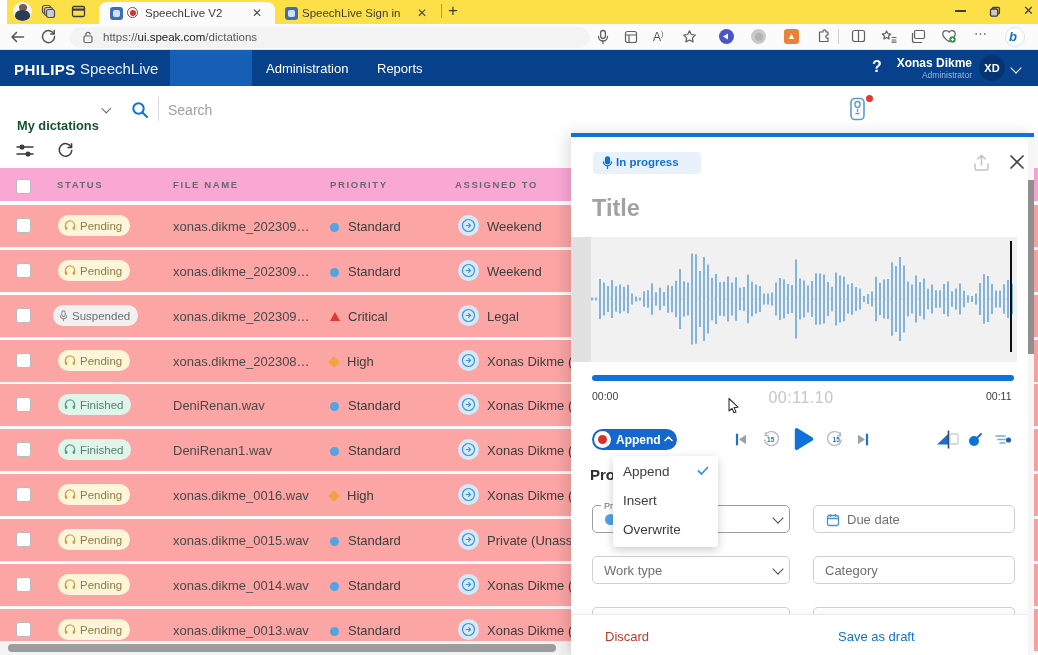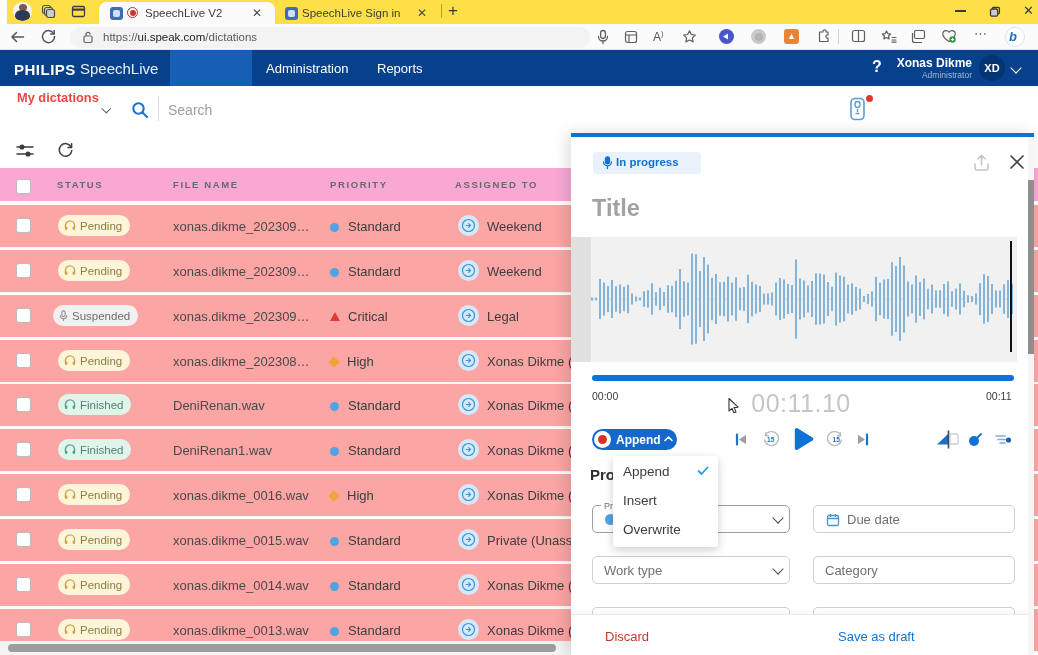--- a/index.html
+++ b/index.html
@@ -170,21 +170,21 @@
   <div class="abs" style="left:266px;top:11px;font-size:13px;">Administration</div>
   <div class="abs" style="left:377px;top:11px;font-size:13px;">Reports</div>
   <div class="abs" style="left:872px;top:8px;font-size:16px;font-weight:bold;">?</div>
   <div class="abs" style="left:880px;top:6px;width:92px;text-align:right;font-size:12px;font-weight:bold;">Xonas Dikme</div>
   <div class="abs" style="left:880px;top:20px;width:92px;text-align:right;font-size:8.5px;color:#9fb6dc;">Administrator</div>
   <div class="abs" style="left:979px;top:5px;width:26px;height:26px;border-radius:50%;background:#063472;text-align:center;line-height:26px;font-size:11px;font-weight:bold;">XD</div>
   <div class="chev" style="left:1012px;top:14px;border-color:#fff;"></div>
 </div>
 
 <div class="abs" id="subhead">
-  <div class="abs" style="left:17px;top:4px;font-size:12.8px;font-weight:bold;color:#ef4444;">My dictations</div>
+  <div class="abs" style="left:17px;top:32px;font-size:12.8px;font-weight:bold;color:#14532d;">My dictations</div>
   <div class="chev" style="left:103px;top:19px;border-color:#555;width:6.5px;height:6.5px;"></div>
   <svg class="abs" style="left:131px;top:15px" width="18" height="18" viewBox="0 0 18 18">
     <circle cx="7.5" cy="7.5" r="5.2" fill="none" stroke="#0e72d8" stroke-width="2"></circle>
     <path d="M11.5 11.5 16 16" stroke="#0e72d8" stroke-width="2" stroke-linecap="round"></path>
   </svg>
   <div class="abs" style="left:158px;top:11px;width:1px;height:24px;background:#d9d9d9;"></div>
   <div class="abs" style="left:168px;top:16px;font-size:14px;color:#9aa0a6;">Search</div>
 
   <svg class="abs" style="left:849px;top:11px" width="17" height="24" viewBox="0 0 17 24">
     <rect x="2" y="1.5" width="13" height="21" rx="4" fill="none" stroke="#5b9bd5" stroke-width="1.6"></rect>
@@ -407,21 +407,21 @@
   <div class="abs" style="left:0;top:100px;width:20px;height:125px;background:#e1e1e1;"></div>
   <div class="abs" style="left:20px;top:100px;width:426px;height:125px;background:#f1f1f2;"></div>
   <svg class="abs" style="left:20px;top:100px" width="426" height="125" viewBox="0 0 426 125">
     <path d="M2 62H424" stroke="#c5cdd4" stroke-width="1" stroke-dasharray="1.5 4"></path>
     <path d="M1 60.5V63.5M5 60.5V63.5M9 42.0V82.0M13 45.4V78.6M17 48.9V75.1M21 43.1V80.9M25 49.2V74.8M29 47.4V76.6M33 49.8V74.2M37 47.8V76.2M41 56.6V67.4M45 59.6V64.4M49 60.5V63.5M53 54.3V69.7M57 53.2V70.8M61 46.2V77.8M65 55.2V68.8M69 50.7V73.3M73 55.1V68.9M77 48.3V75.7M81 48.7V75.3M85 43.7V80.3M89 31.9V92.1M93 44.2V79.8M97 45.6V78.4M101 16.5V107.5M105 17.3V106.7M109 34.1V89.9M113 20.1V103.9M117 27.6V96.4M121 40.8V83.2M125 36.9V87.1M129 45.3V78.7M133 44.7V79.3M137 39.5V84.5M141 45.6V78.4M145 40.3V83.7M149 50.7V73.3M153 49.9V74.1M157 37.8V86.2M161 44.8V79.2M165 47.5V76.5M169 48.9V75.1M173 56.4V67.6M177 56.5V67.5M181 55.5V68.5M185 45.5V78.5M189 41.0V83.0M193 42.6V81.4M197 47.0V77.0M201 48.0V76.0M205 22.4V101.6M209 41.5V82.5M213 43.4V80.6M217 48.6V75.4M221 43.9V80.1M225 36.3V87.7M229 36.4V87.6M233 37.6V86.4M237 45.1V78.9M241 49.7V74.3M245 35.6V88.4M249 38.6V85.4M253 39.8V84.2M257 47.5V76.5M261 46.3V77.7M265 49.9V74.1M269 51.4V72.6M273 59.1V64.9M277 57.0V67.0M281 54.4V69.6M285 39.7V84.3M289 45.7V78.3M293 42.6V81.4M297 42.0V82.0M301 25.3V98.7M305 28.9V95.1M309 20.0V104.0M313 28.6V95.4M317 44.4V79.6M321 47.6V76.4M325 38.6V85.4M329 44.9V79.1M333 41.4V82.6M337 51.7V72.3M341 47.6V76.4M345 53.3V70.7M349 53.3V70.7M353 47.1V76.9M357 44.6V79.4M361 54.2V69.8M365 51.4V72.6M369 46.6V77.4M373 53.8V70.2M377 58.3V65.7M381 59.0V65.0M385 56.6V67.4M389 46.0V78.0M393 37.2V86.8M397 39.1V84.9M401 47.0V77.0M405 53.6V70.4M409 53.4V70.6M413 47.2V76.8M417 43.1V80.9M421 46.8V77.2" stroke="#85b4d9" stroke-width="2" fill="none"></path>
   </svg>
   <div class="abs" style="left:439px;top:104px;width:2.4px;height:111px;background:#111;"></div>
 
   <div class="abs" style="left:21px;top:238px;width:422px;height:6px;border-radius:3px;background:#0e72d8;"></div>
   <div class="abs" style="left:21px;top:253px;font-size:10.5px;color:#3c3c3c;">00:00</div>
-  <div class="abs" style="left:130px;top:252px;width:200px;text-align:center;font-size:25px;color:#c6c6c6;letter-spacing:0.5px;">00:11.10</div>
+  <div class="abs" style="left:130px;top:252px;width:200px;text-align:center;font-size:16px;color:#c6c6c6;letter-spacing:0.5px;">00:11.10</div>
   <div class="abs" style="left:415px;top:253px;font-size:10.5px;color:#3c3c3c;">00:11</div>
 
   <svg class="abs" style="left:155px;top:260px;z-index:30;" width="14" height="18" viewBox="0 0 14 18">
       <path d="M3 1.5 L3 14 L6 11.4 L8 15.8 L10 14.9 L8.1 10.6 L12 10.2 Z" fill="#fff" stroke="#333" stroke-width="1.1" stroke-linejoin="round"></path>
     </svg>
 
   <div class="abs" style="left:21px;top:292px;width:85px;height:21px;border-radius:11px;background:#1467cd;"></div>
   <div class="abs" style="left:23px;top:294px;width:17px;height:17px;border-radius:50%;background:#fff;"></div>
   <div class="abs" style="left:27px;top:298px;width:9px;height:9px;border-radius:50%;background:#db3125;"></div>
   <div class="abs" style="left:45px;top:296px;font-size:12px;font-weight:bold;color:#fff;">Append</div>

